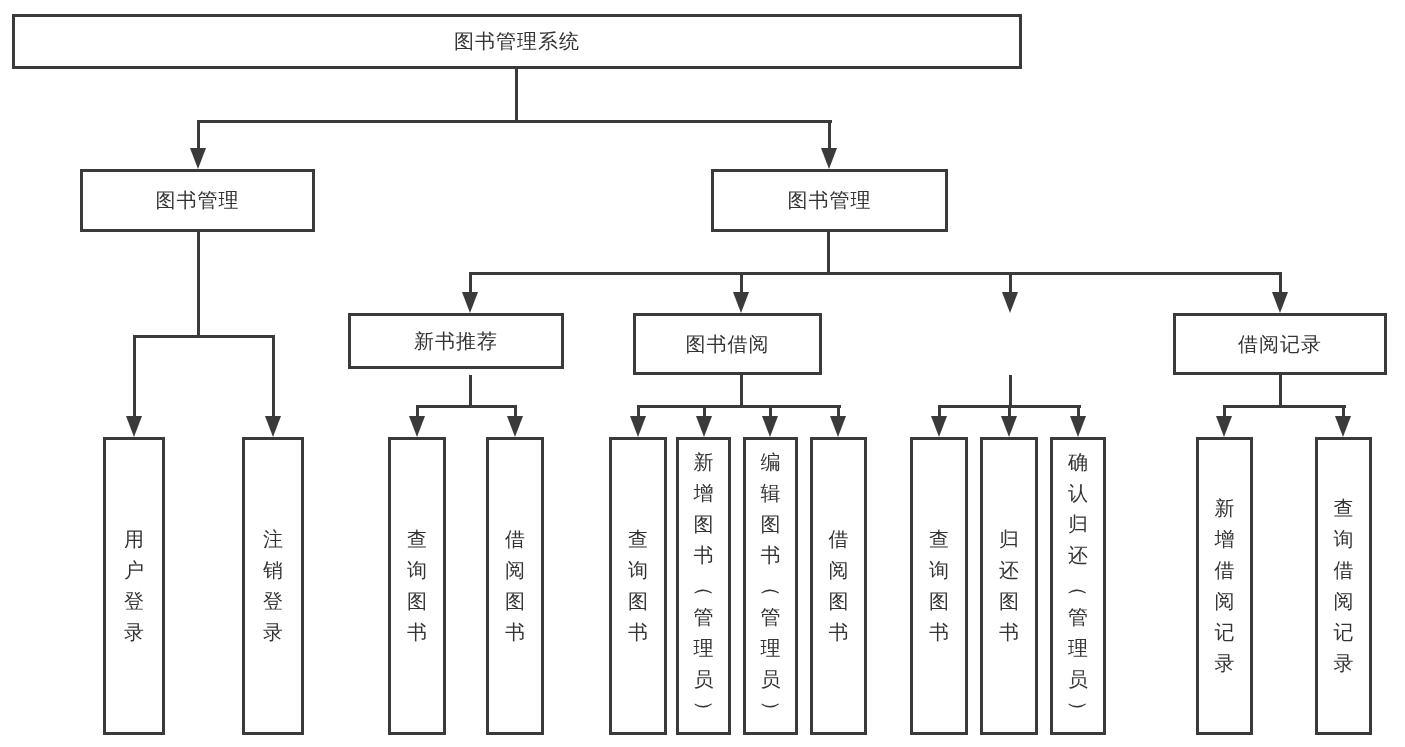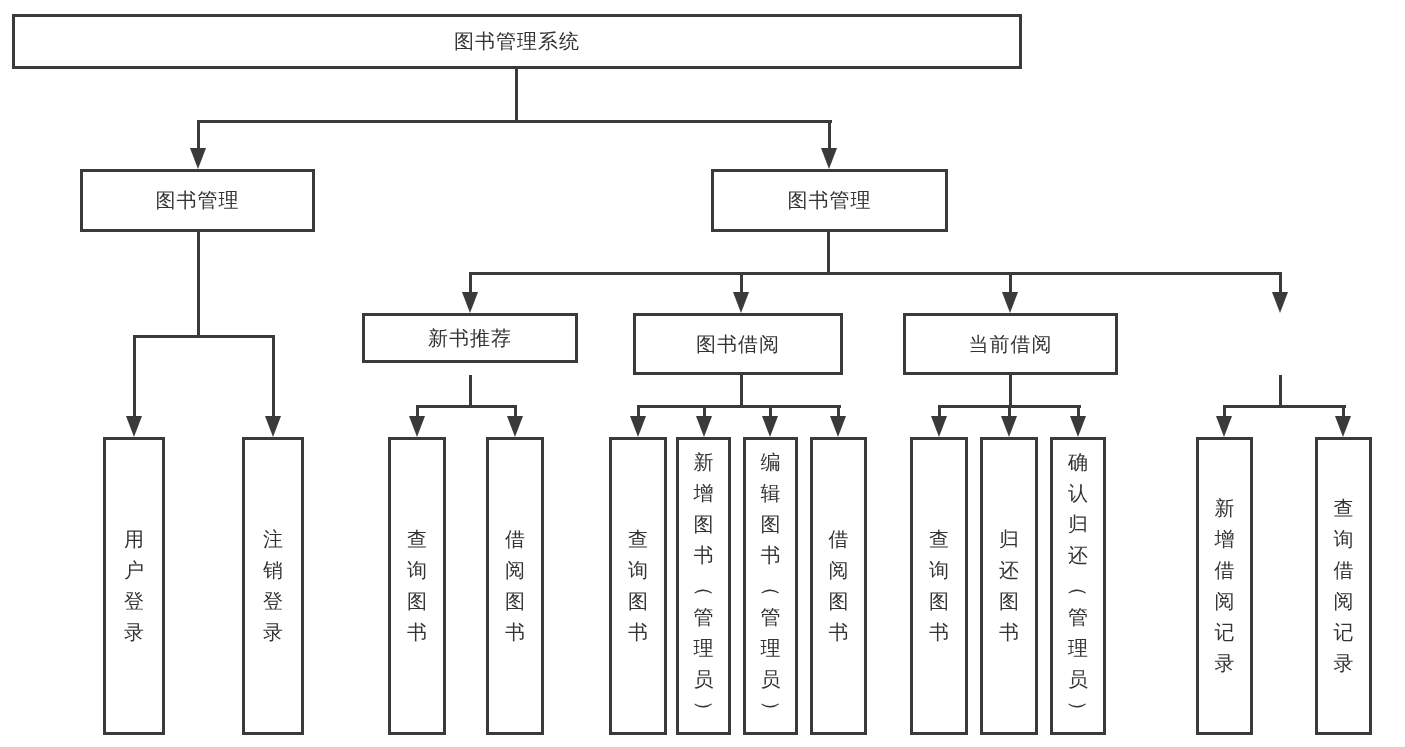--- a/index.html
+++ b/index.html
@@ -41,26 +41,26 @@
 <body>
 
 <div class="stage">
 
   <div class="hbox" style="left:12px;top:14px;width:1010px;height:55px">图书管理系统</div>
 
   <div class="hbox" style="left:80px;top:169px;width:235px;height:63px">图书管理</div>
 
   <div class="hbox" style="left:711px;top:169px;width:237px;height:63px">图书管理</div>
 
-  <div class="hbox" style="left:362px;top:313px;width:216px;height:50px">新书推荐</div>
-
-  <div class="hbox" style="left:633px;top:313px;width:210px;height:62px">图书借阅</div>
-
-  <div class="hbox" style="left:903px;top:313px;width:215px;height:62px">当前借阅</div>
-
+  <div class="hbox" style="left:348px;top:313px;width:216px;height:56px">新书推荐</div>
+
+  <div class="hbox" style="left:633px;top:313px;width:189px;height:62px">图书借阅</div>
+
+
+  <div class="hbox" style="left:1173px;top:313px;width:214px;height:62px">借阅记录</div>
 
   <div class="vbox" style="left:103px;top:437px;width:62px;height:298px">
       <span class="vchar">用</span>
       <span class="vchar">户</span>
       <span class="vchar">登</span>
       <span class="vchar">录</span>
     </div>
 
   <div class="vbox" style="left:242px;top:437px;width:62px;height:298px">
       <span class="vchar">注</span>

